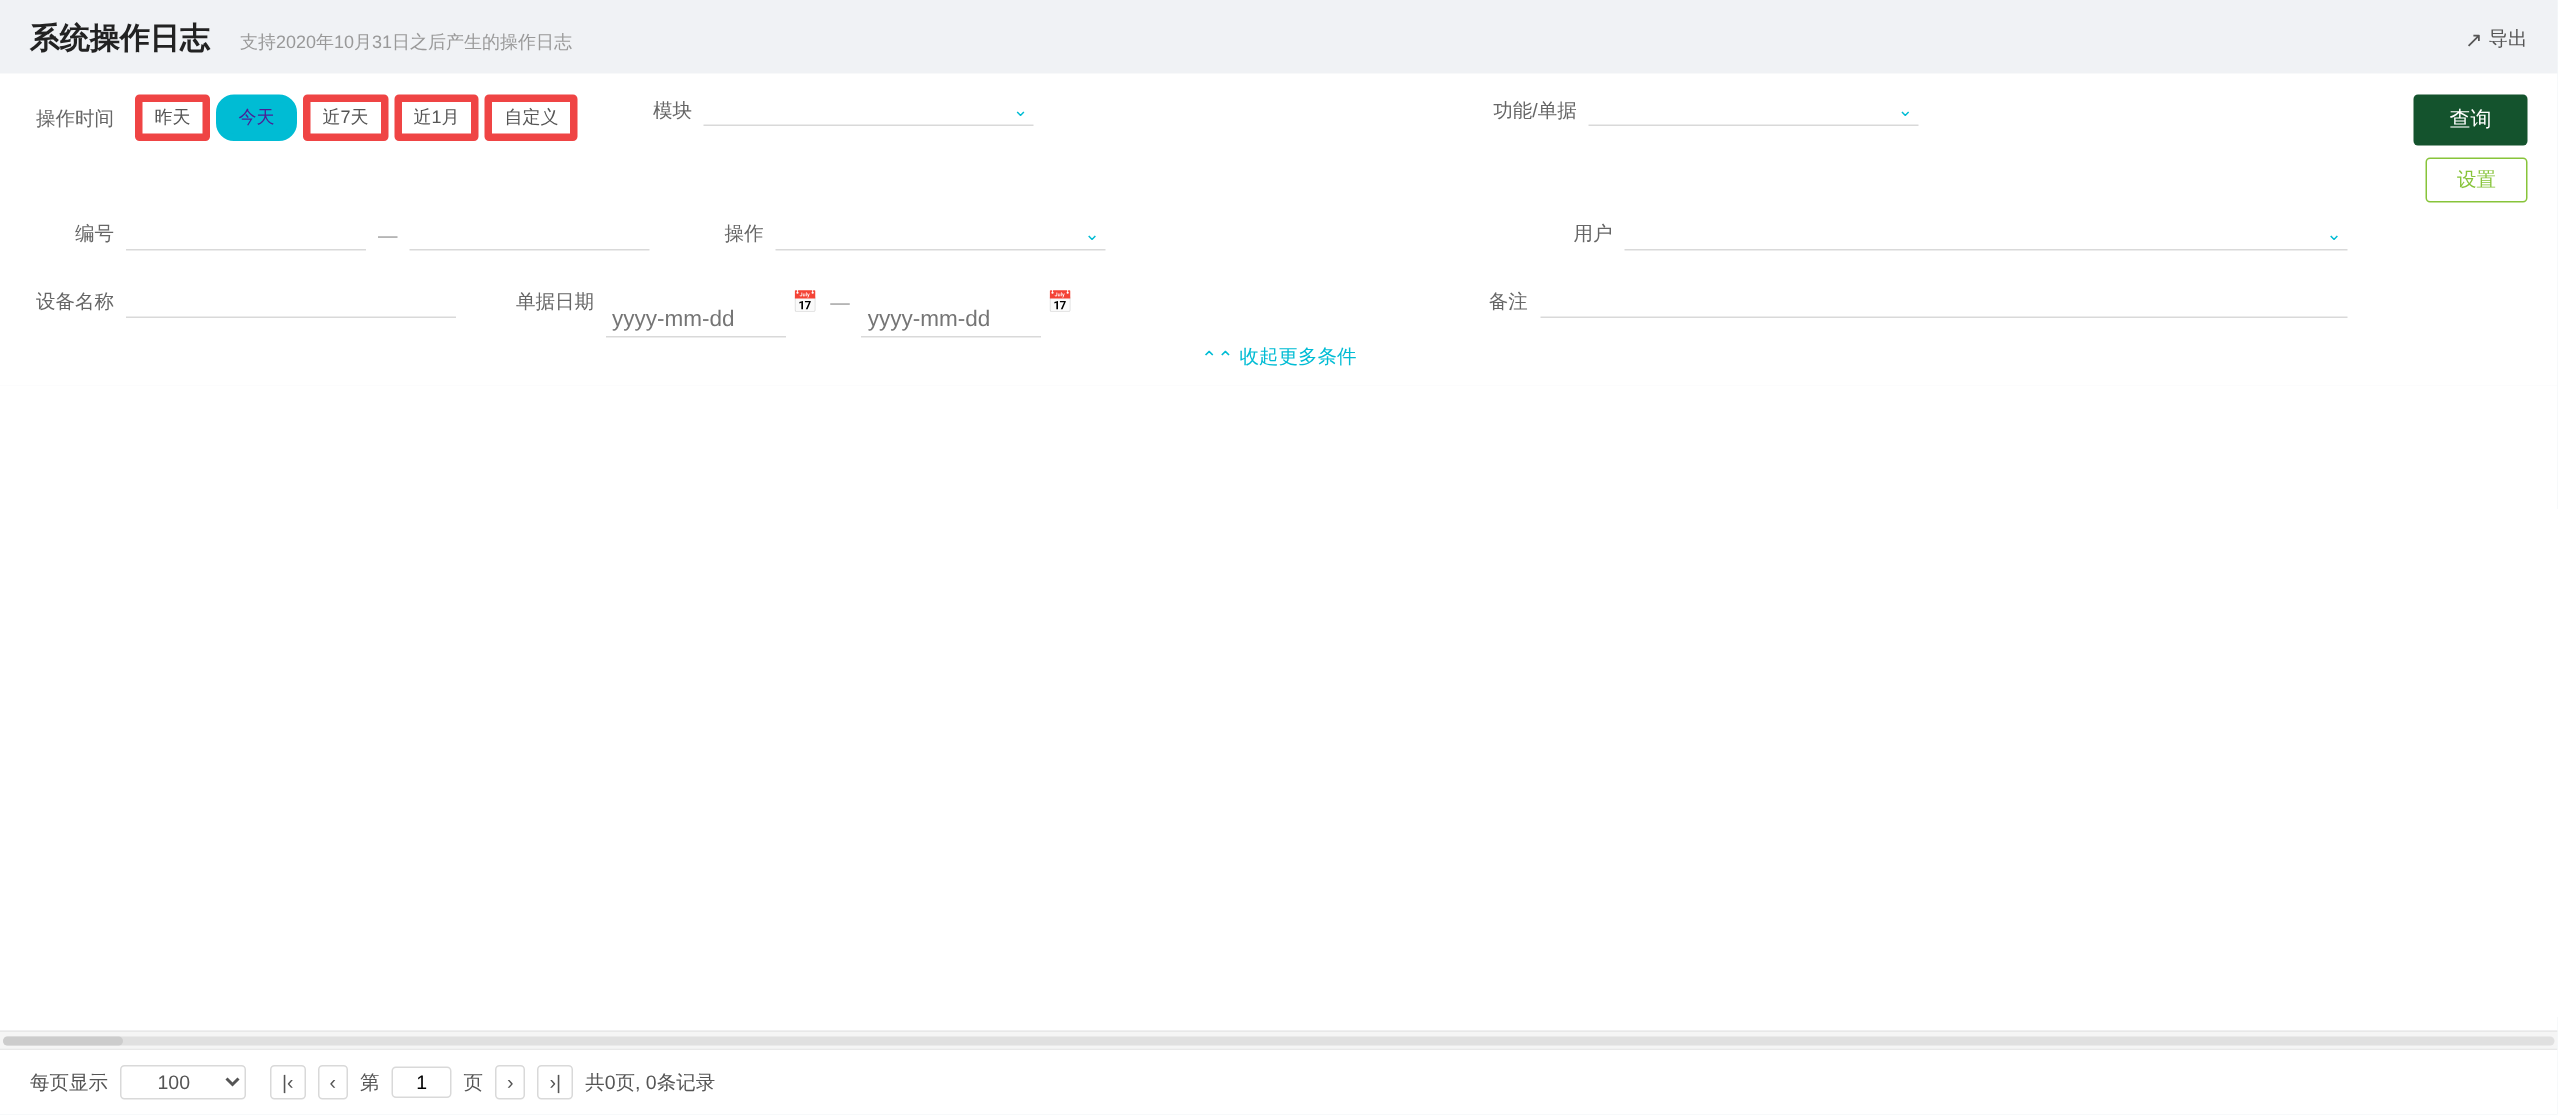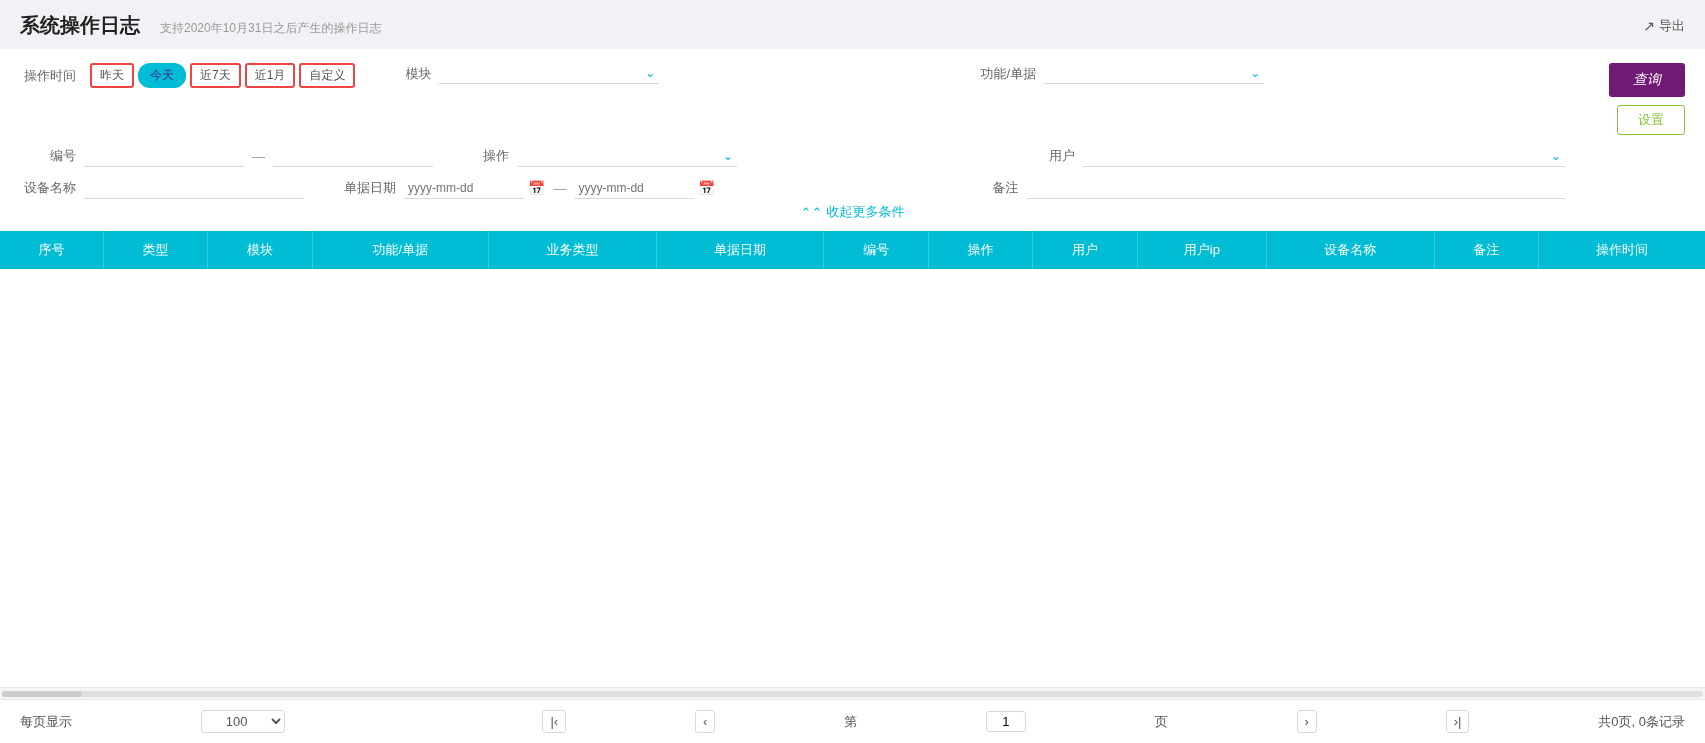--- a/index.html
+++ b/index.html
@@ -11,42 +11,42 @@
     .page-header { display: flex; align-items: center; justify-content: space-between; padding: 12px 20px 10px 20px; background: #f0f2f5; }
     .page-title { font-size: 20px; font-weight: bold; color: #222; margin-right: 10px; }
     .page-subtitle { font-size: 12px; color: #999; margin-top: 2px; }
     .header-left { display: flex; align-items: baseline; gap: 10px; }
     .export-btn { display: flex; align-items: center; gap: 4px; color: #555; font-size: 13px; cursor: pointer; border: none; background: none; }
     .export-icon { font-size: 14px; }
     .filter-label { color: #666; font-size: 13px; white-space: nowrap; min-width: 56px; text-align: right; margin-right: 8px; }
 
     
     .time-filter-group { display: flex; align-items: center; gap: 4px; }
-    .time-btn { padding: 2px 8px; border: 2px solid #ef4444; border-radius: 3px; background: #fff; color: #555; cursor: pointer; font-size: 12px; }
+    .time-btn { padding: 2px 8px; border: 5px solid #ef4444; border-radius: 3px; background: #fff; color: #555; cursor: pointer; font-size: 12px; }
     .time-btn.active { background: #00bcd4; color: #4c1d95; border-color: #00bcd4; border-radius: 12px; padding: 2px 10px; }
     .time-range-text { font-size: 12px; color: #999; margin-top: 4px; }
 
     
     .filter-input { border: none; border-bottom: 1px solid #d9d9d9; outline: none; padding: 3px 4px; font-size: 13px; color: #333; background: transparent; width: 160px; }
     .filter-input::placeholder { color: #bbb; }
     .filter-input-wide { width: 220px; }
     .filter-dash { margin: 0 8px; color: #999; }
 
     
     .filter-dropdown { display: flex; align-items: center; border-bottom: 1px solid #d9d9d9; padding: 3px 4px; width: 220px; cursor: pointer; }
     .filter-dropdown-text { flex: 1; color: #bbb; font-size: 13px; }
     .filter-dropdown-arrow { color: #00bcd4; font-size: 12px; }
 
     
     .date-input-group { display: flex; align-items: center; }
-    .date-input { border: none; border-bottom: 1px solid #d9d9d9; outline: none; padding: 3px 4px; font-size: 12px; color: #bbb; background: transparent; width: 120px; }
+    .date-input { border: none; border-bottom: 1px solid #d9d9d9; outline: none; padding: 3px 4px; font-size: 15px; color: #bbb; background: transparent; width: 120px; margin-top: 24px; }
     .date-icon { color: #00bcd4; margin-left: 4px; cursor: pointer; font-size: 14px; }
 
     
-    .btn-query { background: #701a75; color: #fff; border: none; padding: 8px 24px; font-size: 14px; border-radius: 3px; cursor: pointer; font-weight: 500; font-style: italic; }
+    .btn-query { background: #14532d; color: #fff; border: none; padding: 8px 24px; font-size: 14px; border-radius: 3px; cursor: pointer; font-weight: 500; }
     .btn-settings { background: #fff; color: #87c43a; border: 1px solid #87c43a; padding: 5px 20px; font-size: 13px; border-radius: 3px; cursor: pointer; margin-top: 4px; }
 
     
     .collapse-bar { display: flex; justify-content: center; padding: 4px 0 10px 0; }
     .collapse-btn { display: flex; align-items: center; gap: 4px; color: #00bcd4; font-size: 13px; cursor: pointer; border: none; background: none; }
 
     
     .table-wrapper { background: #fff; flex: 1; overflow: hidden; }
     .data-table { width: 100%; border-collapse: collapse; }
     .data-table thead tr { background: #00bcd4; }
@@ -55,21 +55,21 @@
 
     
     .empty-area { height: 350px; display: flex; align-items: center; justify-content: center; color: #ccc; font-size: 14px; }
 
     
     .scrollbar-area { height: 12px; background: #f5f5f5; border-top: 1px solid #e8e8e8; display: flex; align-items: center; padding: 0 2px; }
     .scrollbar-track { flex: 1; height: 6px; background: #e0e0e0; border-radius: 3px; position: relative; }
     .scrollbar-thumb { position: absolute; left: 0; top: 0; width: 80px; height: 6px; background: #ccc; border-radius: 3px; }
 
     
-    .pagination-bar { display: flex; align-items: center; justify-content: space-between; padding: 10px 20px; background: #fff; border-top: 1px solid #e8e8e8; gap: 8px; font-size: 13px; color: #555; }
+    .pagination-bar { display: flex; align-items: center; justify-content: flex-start; padding: 10px 20px; background: #fff; border-top: 1px solid #e8e8e8; gap: 8px; font-size: 13px; color: #555; }
     .page-size-select { border: 1px solid #d9d9d9; padding: 2px 20px; border-radius: 3px; font-size: 13px; color: #555; background: #fff; cursor: pointer; }
     .page-nav-btn { border: 1px solid #d9d9d9; background: #fff; color: #555; padding: 3px 7px; border-radius: 3px; cursor: pointer; font-size: 13px; }
     .page-nav-btn:disabled { color: #ccc; cursor: not-allowed; }
     .page-input { border: 1px solid #d9d9d9; border-radius: 3px; padding: 2px 6px; width: 40px; text-align: center; font-size: 13px; }
 
     .filter-section { background: #fff; }
 
     .row-1 { display: flex; align-items: flex-start; padding: 14px 20px 0 20px; gap: 20px; }
     .row-2 { display: flex; align-items: center; padding: 10px 20px 0 20px; gap: 20px; }
     .row-3 { display: flex; align-items: center; padding: 10px 20px 0 20px; gap: 20px; }
@@ -199,42 +199,20 @@
     <div class="collapse-bar">
       <button class="collapse-btn">
         <span>⌃⌃</span>
         <span>收起更多条件</span>
       </button>
     </div>
 
   </div>
 
   <div class="table-wrapper">
-    <table class="data-table">
-      <thead>
-        <tr>
-          <th>序号</th>
-          <th>类型</th>
-          <th>模块</th>
-          <th>功能/单据</th>
-          <th>业务类型</th>
-          <th>单据日期</th>
-          <th>编号</th>
-          <th>操作</th>
-          <th>用户</th>
-          <th>用户ip</th>
-          <th>设备名称</th>
-          <th>备注</th>
-          <th>操作时间</th>
-        </tr>
-      </thead>
-      <tbody id="table-body">
-        
-      </tbody>
-    </table>
     <div class="empty-area"></div>
   </div>
 
   <div class="scrollbar-area">
     <div class="scrollbar-track">
       <div class="scrollbar-thumb"></div>
     </div>
   </div>
 
   <div class="pagination-bar">

